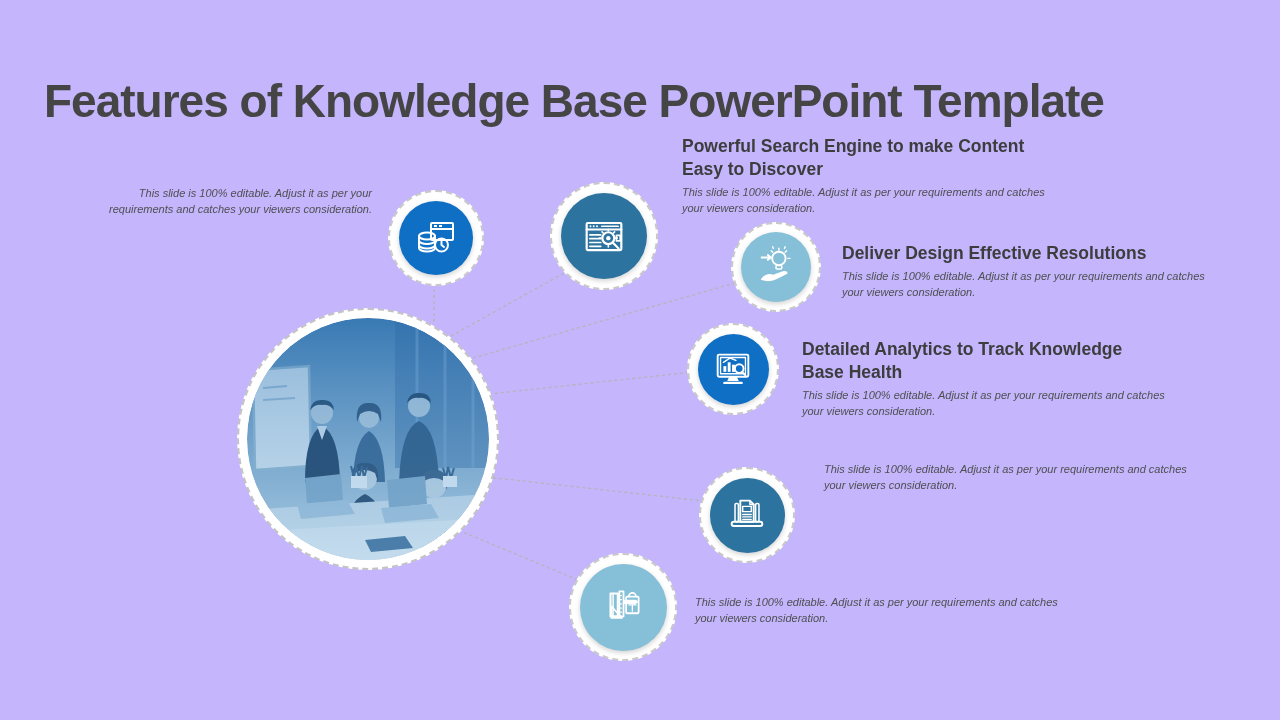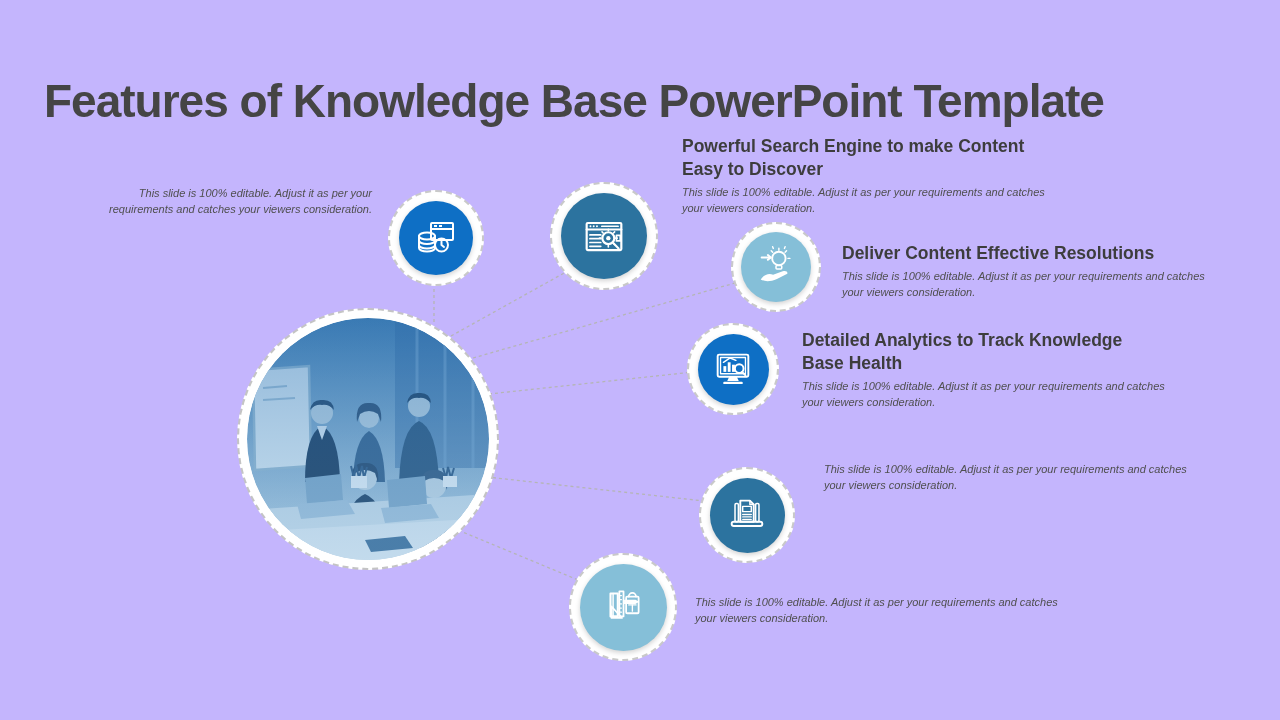--- a/index.html
+++ b/index.html
@@ -51,21 +51,21 @@
   }
   .tb p{
     margin:0;font-size:11px;font-style:italic;color:#4f4f4f;line-height:1.42;
   }
   .t1{left:82px;top:186px;width:290px;text-align:right;}
   .t1 h3{max-width:252px;margin-left:auto;}
   .t2{left:682px;top:135px;width:382px;}
   .t2 h3{max-width:345px;}
   .t3{left:842px;top:242px;width:382px;}
   .t3 h3{max-width:372px;}
-  .t4{left:802px;top:329px;width:382px;}
+  .t4{left:802px;top:338px;width:382px;}
   .t4 h3{max-width:322px;}
   .t5{left:824px;top:462px;width:382px;}
   .t5 h3{max-width:322px;}
   .t6{left:695px;top:595px;width:372px;}
   .t6 h3{max-width:302px;}
 </style>
 </head>
 <body>
 
 <div class="slide">
@@ -256,21 +256,21 @@
   <div class="tb t1">
     <p>This slide is 100% editable. Adjust it as per your requirements and catches your viewers consideration.</p>
   </div>
 
   <div class="tb t2">
     <h3>Powerful Search Engine to make Content Easy to Discover</h3>
     <p>This slide is 100% editable. Adjust it as per your requirements and catches your viewers consideration.</p>
   </div>
 
   <div class="tb t3">
-    <h3>Deliver Content Effective Resolutions</h3>
+    <h3>Deliver Design Effective Resolutions</h3>
     <p>This slide is 100% editable. Adjust it as per your requirements and catches your viewers consideration.</p>
   </div>
 
   <div class="tb t4">
     <h3>Detailed Analytics to Track Knowledge Base Health</h3>
     <p>This slide is 100% editable. Adjust it as per your requirements and catches your viewers consideration.</p>
   </div>
 
   <div class="tb t5">
     <p>This slide is 100% editable. Adjust it as per your requirements and catches your viewers consideration.</p>

